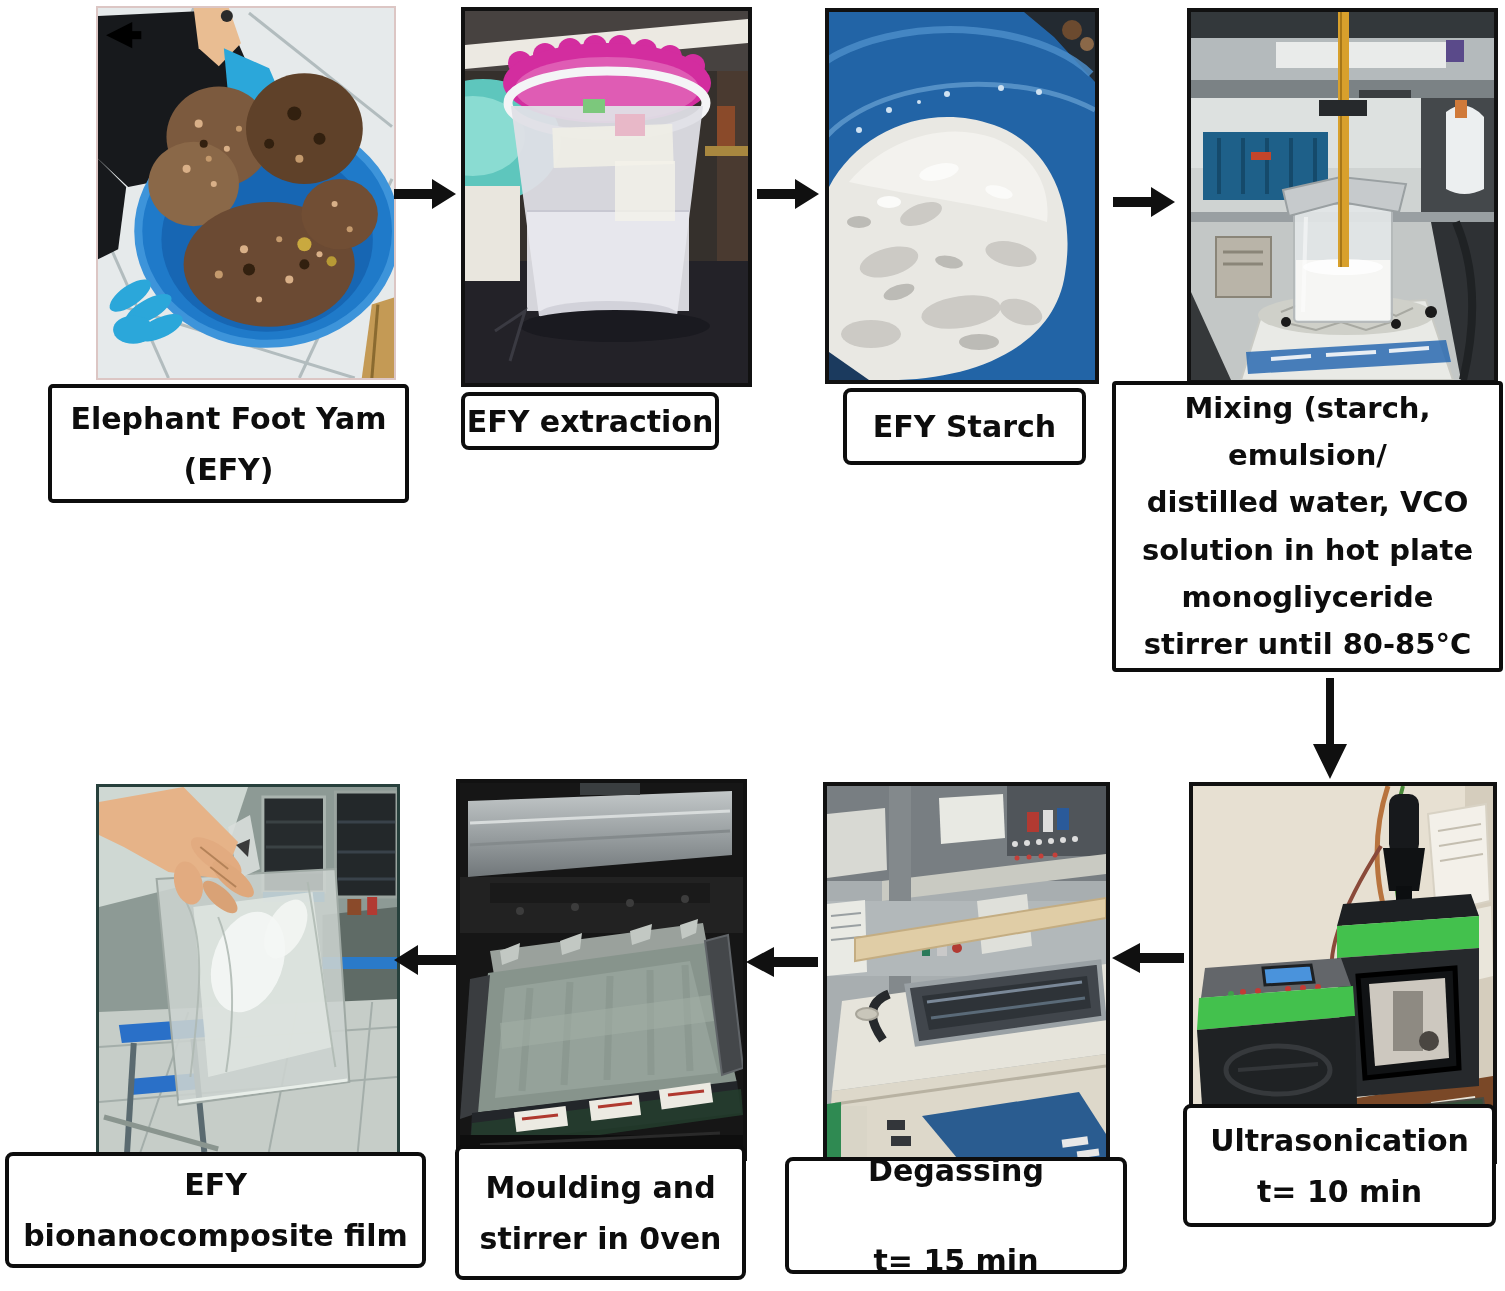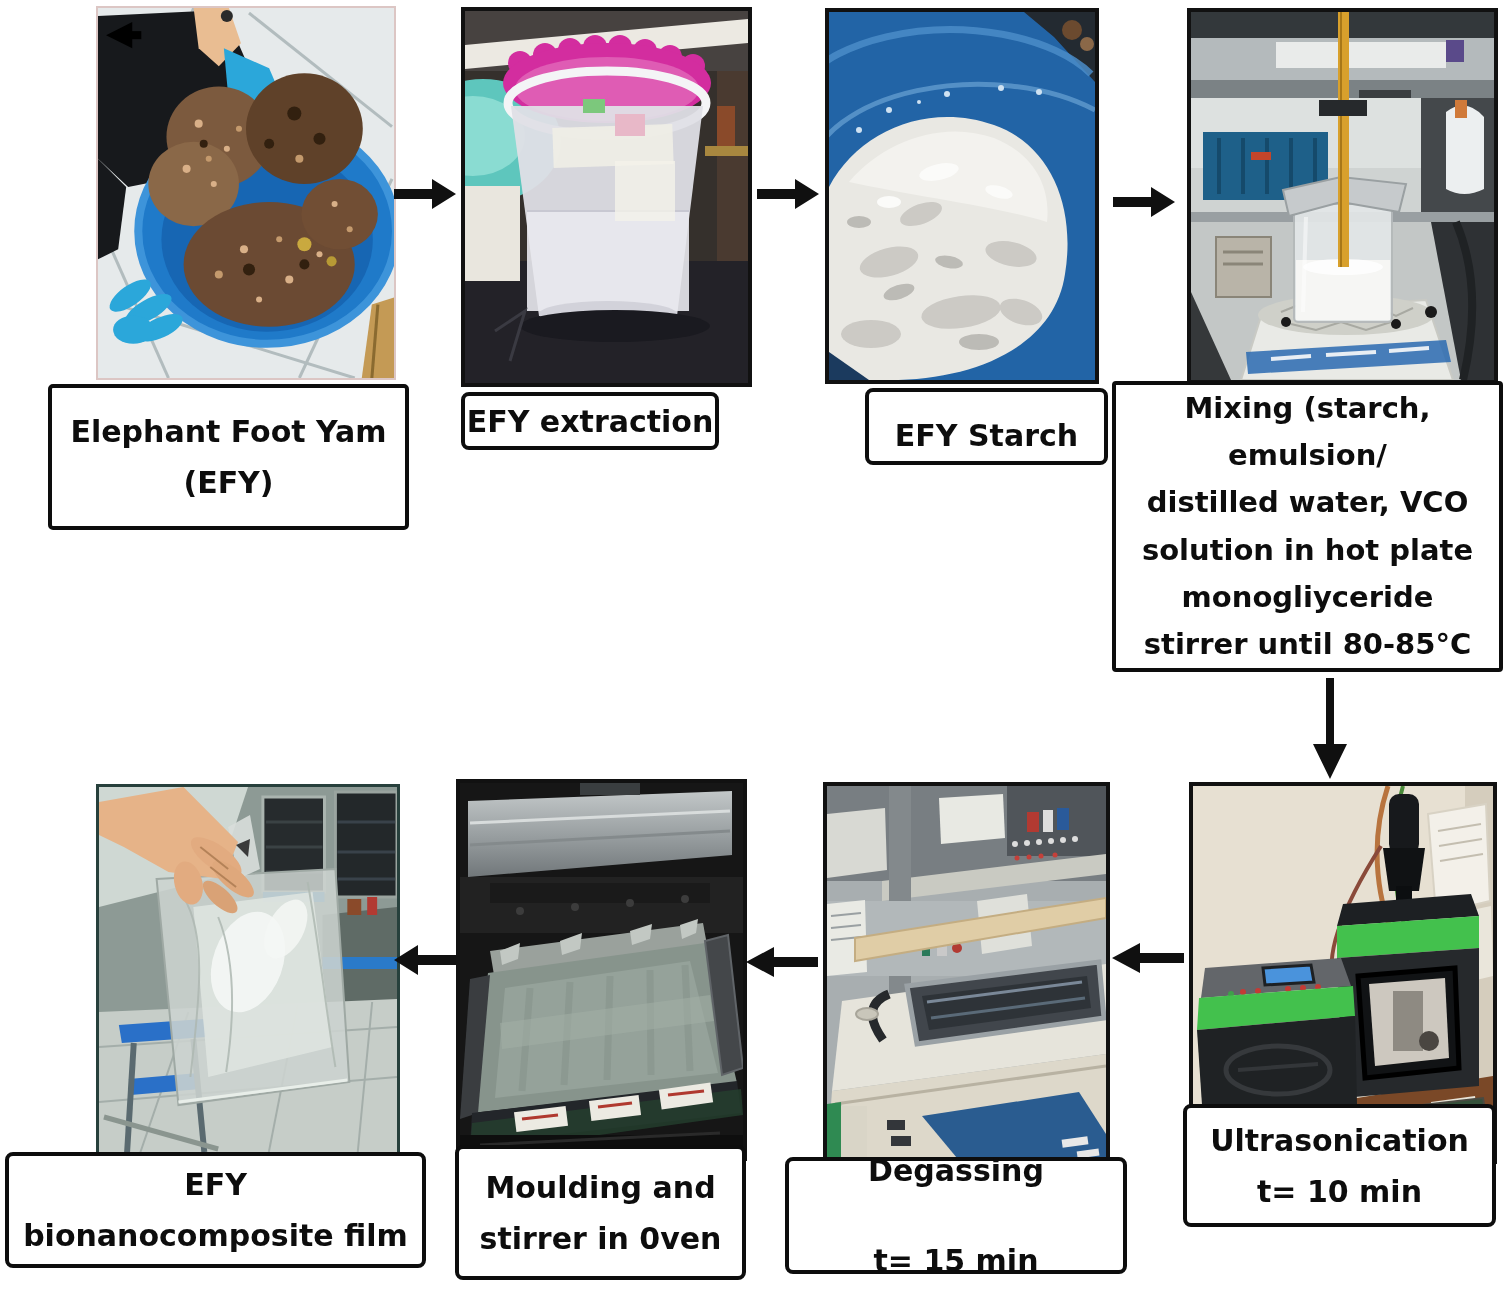--- a/index.html
+++ b/index.html
@@ -234,30 +234,30 @@
     <svg viewBox="0 0 62 36" preserveAspectRatio="none">
         <polygon points="0,13 38,13 38,3 62,18 38,33 38,23 0,23" fill="#101010"></polygon>
       </svg>
   </div>
   <div class="arrow" style="left:1113px;top:184px;width:62px;height:36px;">
     <svg viewBox="0 0 62 36" preserveAspectRatio="none">
         <polygon points="0,13 38,13 38,3 62,18 38,33 38,23 0,23" fill="#101010"></polygon>
       </svg>
   </div>
 
-  <div class="label-box fs30" style="left:48px;top:384px;width:361px;height:146px;border-radius:5px;">
+  <div class="label-box fs30" style="left:48px;top:384px;width:361px;height:119px;border-radius:5px;">
     <div class="line">Elephant Foot Yam</div>
     <div class="line">(EFY)</div>
   </div>
 
   <div class="label-box fs30" style="left:461px;top:392px;width:258px;height:58px;">
     <div class="line">EFY extraction</div>
   </div>
 
-  <div class="label-box fs30" style="left:865px;top:388px;width:243px;height:77px;padding-bottom:0;justify-content:flex-end;">
+  <div class="label-box fs30" style="left:843px;top:388px;width:243px;height:77px;padding-bottom:0;">
     <div class="line">EFY Starch</div>
   </div>
 
   <div class="label-box fs29" style="left:1112px;top:381px;width:391px;height:291px;border-radius:4px;">
     <div class="line">Mixing (starch,</div>
     <div class="line">emulsion/</div>
     <div class="line">distilled water, VCO</div>
     <div class="line">solution in hot plate</div>
     <div class="line">monogliyceride</div>
     <div class="line">stirrer until 80-85°C</div>

